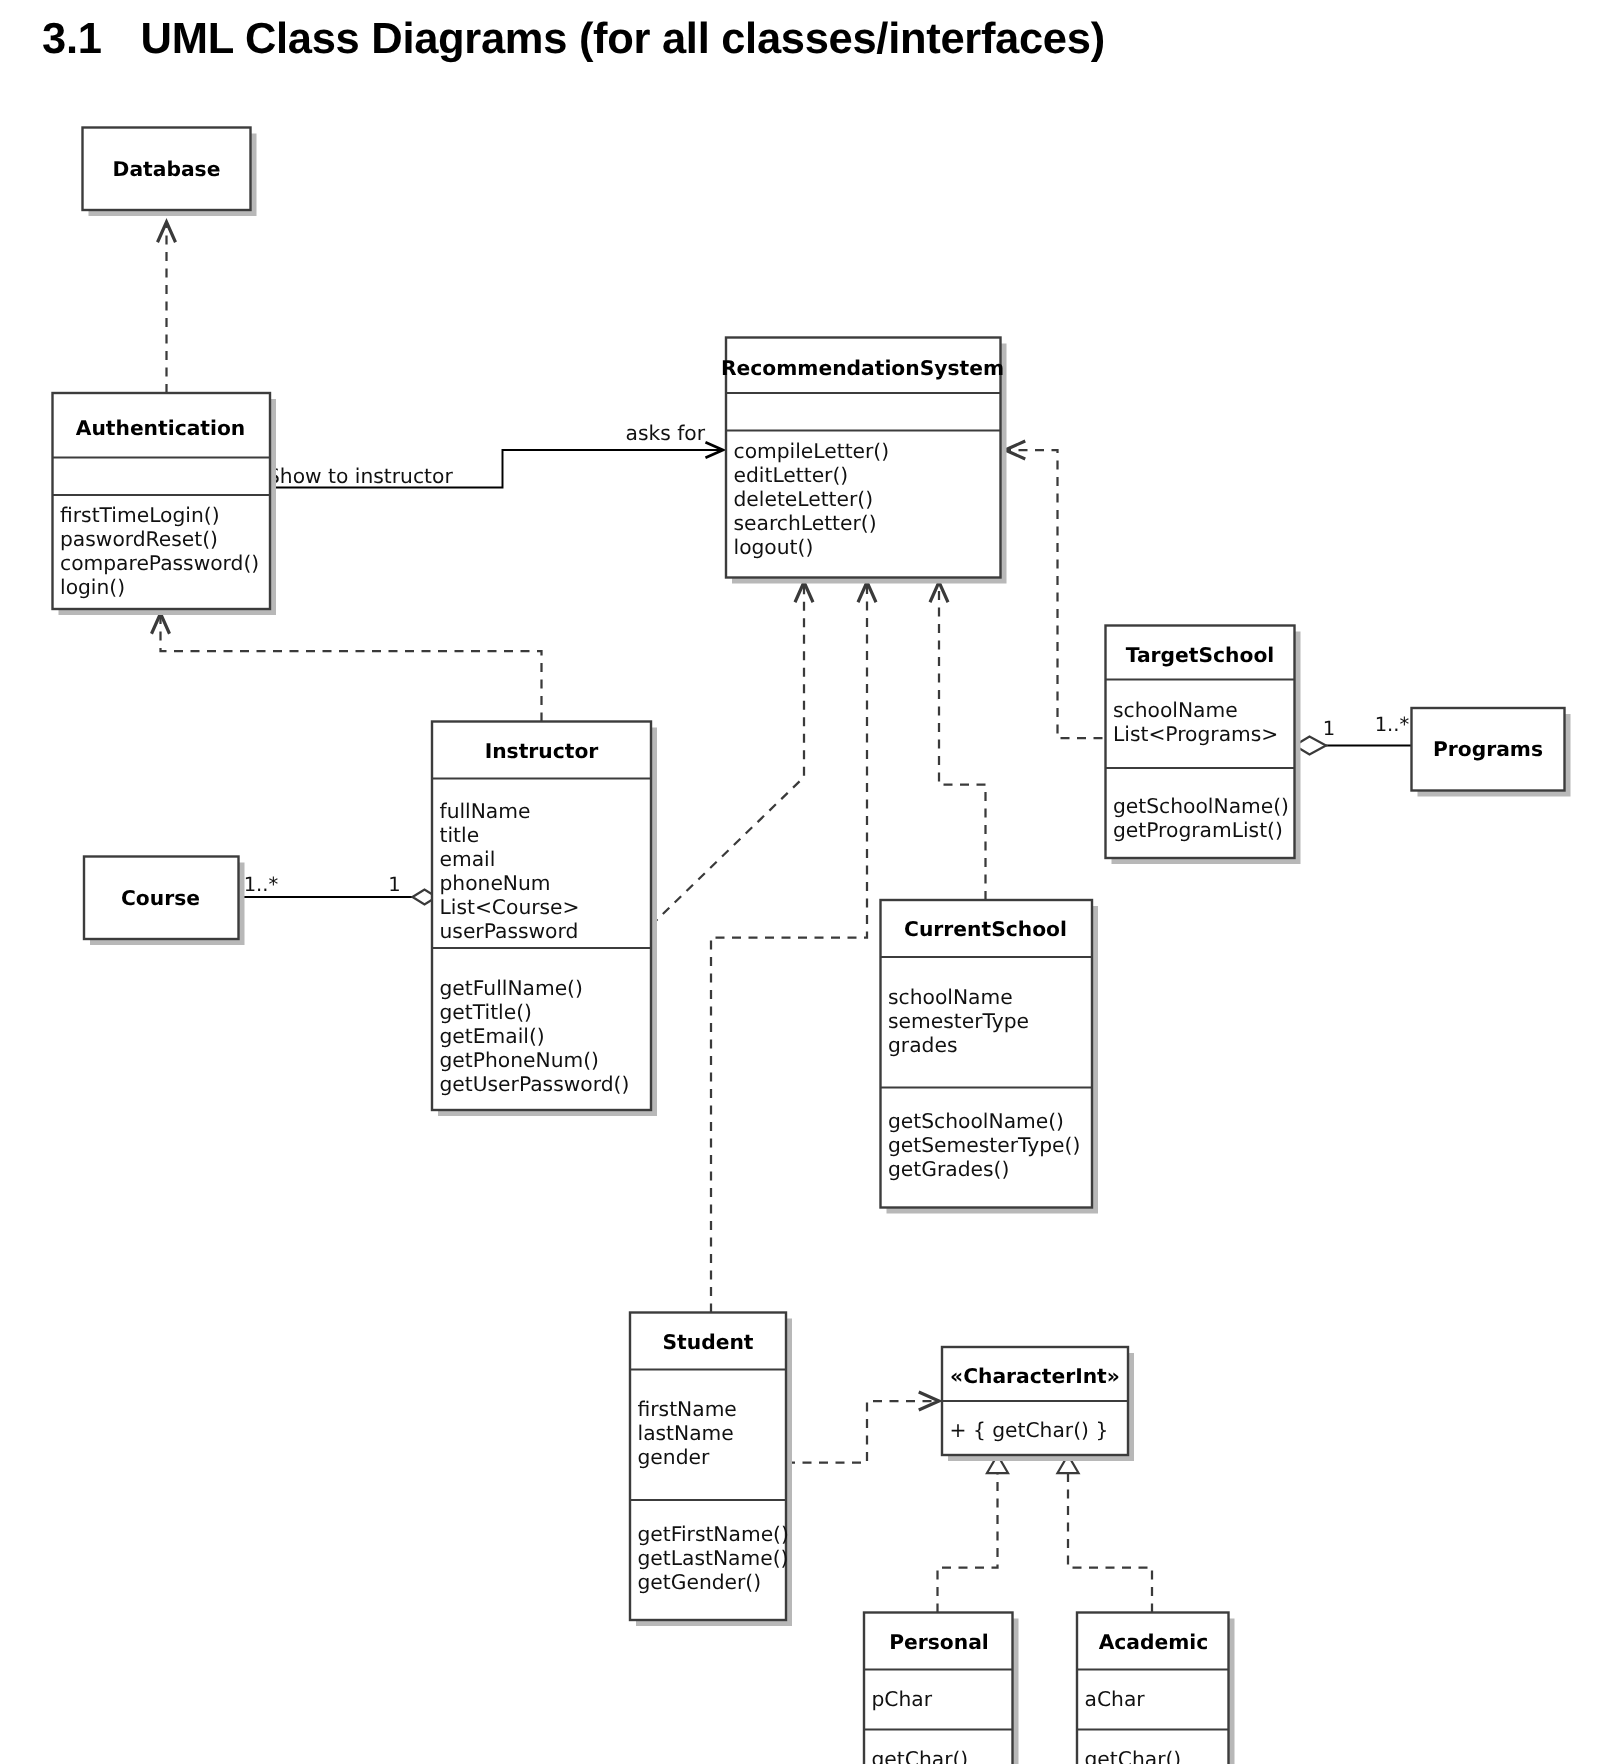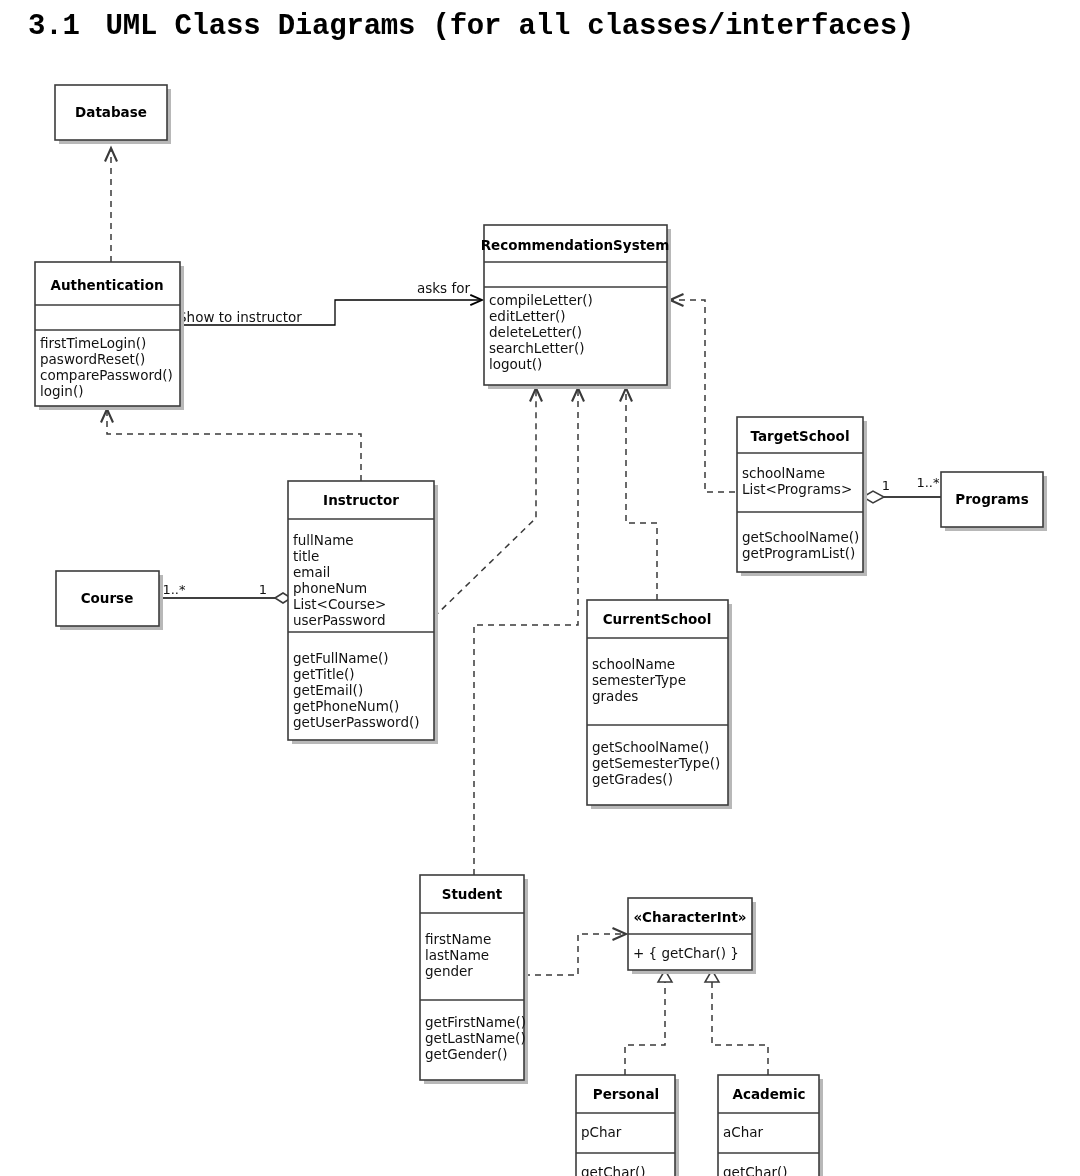--- a/index.html
+++ b/index.html
@@ -9,21 +9,21 @@
   body {
     width: 1080px; height: 1176px;
     font-family: "DejaVu Sans", sans-serif;
     color: #000;
     position: relative;
     overflow: hidden;
   }
   #page-title {
     position: absolute;
     left: 28px; top: 10px;
-    font-family: Liberation Mono, monospace;
+    font-family: Liberation Sans, sans-serif;
     font-weight: bold;
     font-size: 29px;
     letter-spacing: -0.2px;
     white-space: pre;
     text-align: right;
   }
   #page-title .num { margin-right: 26px; }
   #diagram {
     position: absolute;
     left: 0; top: 60px;

